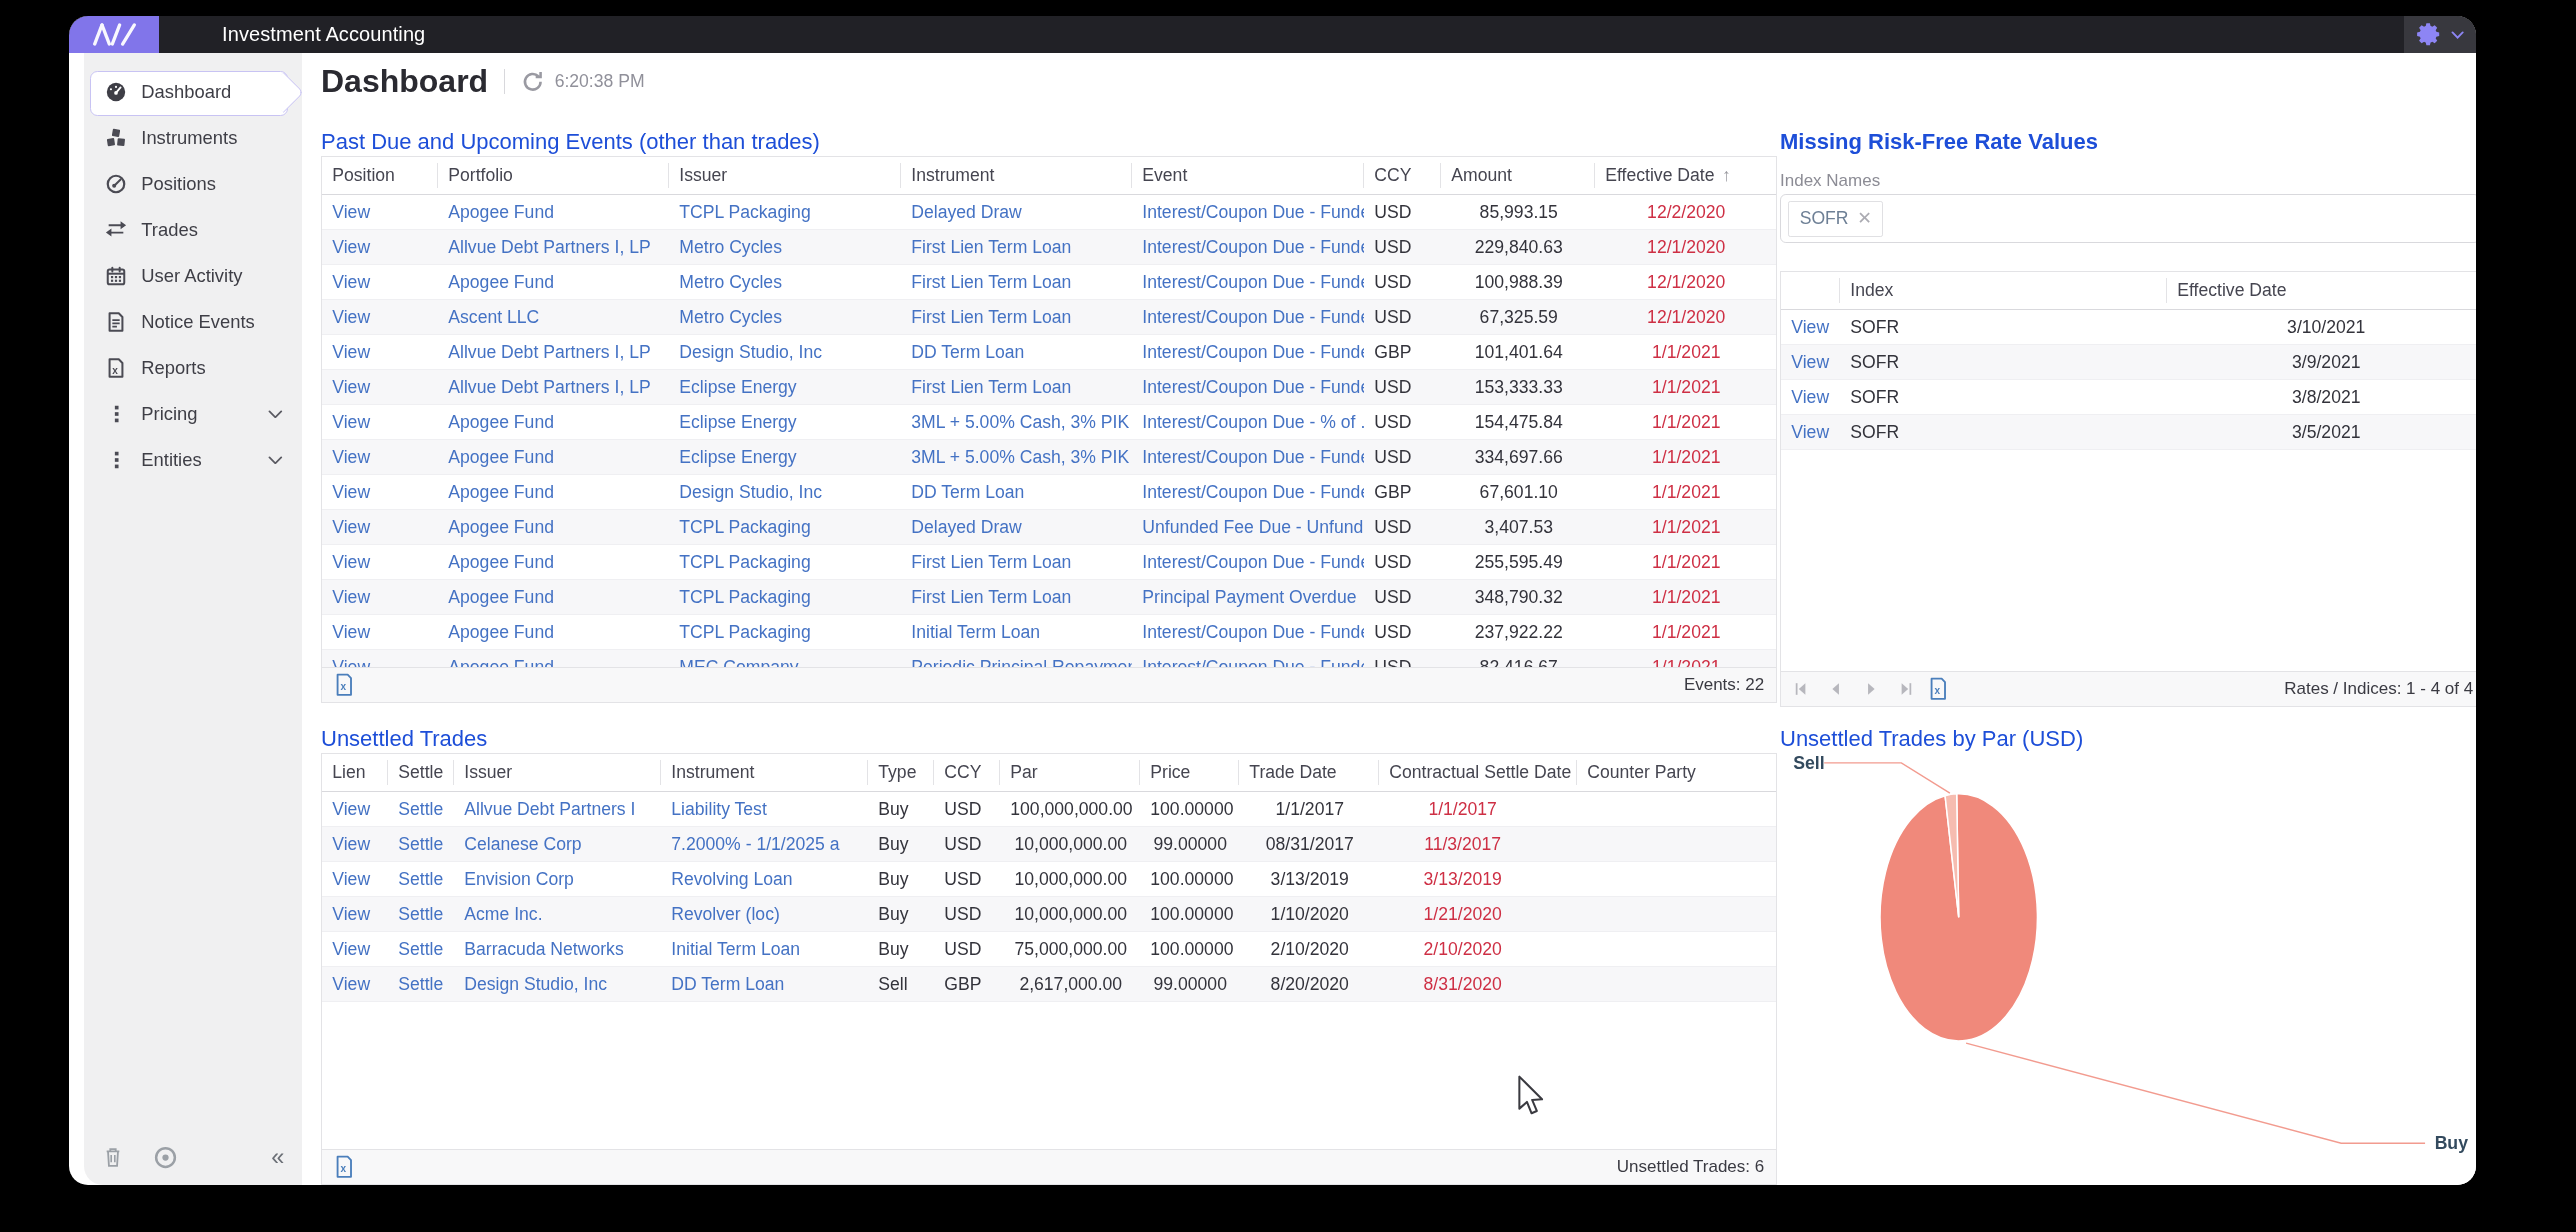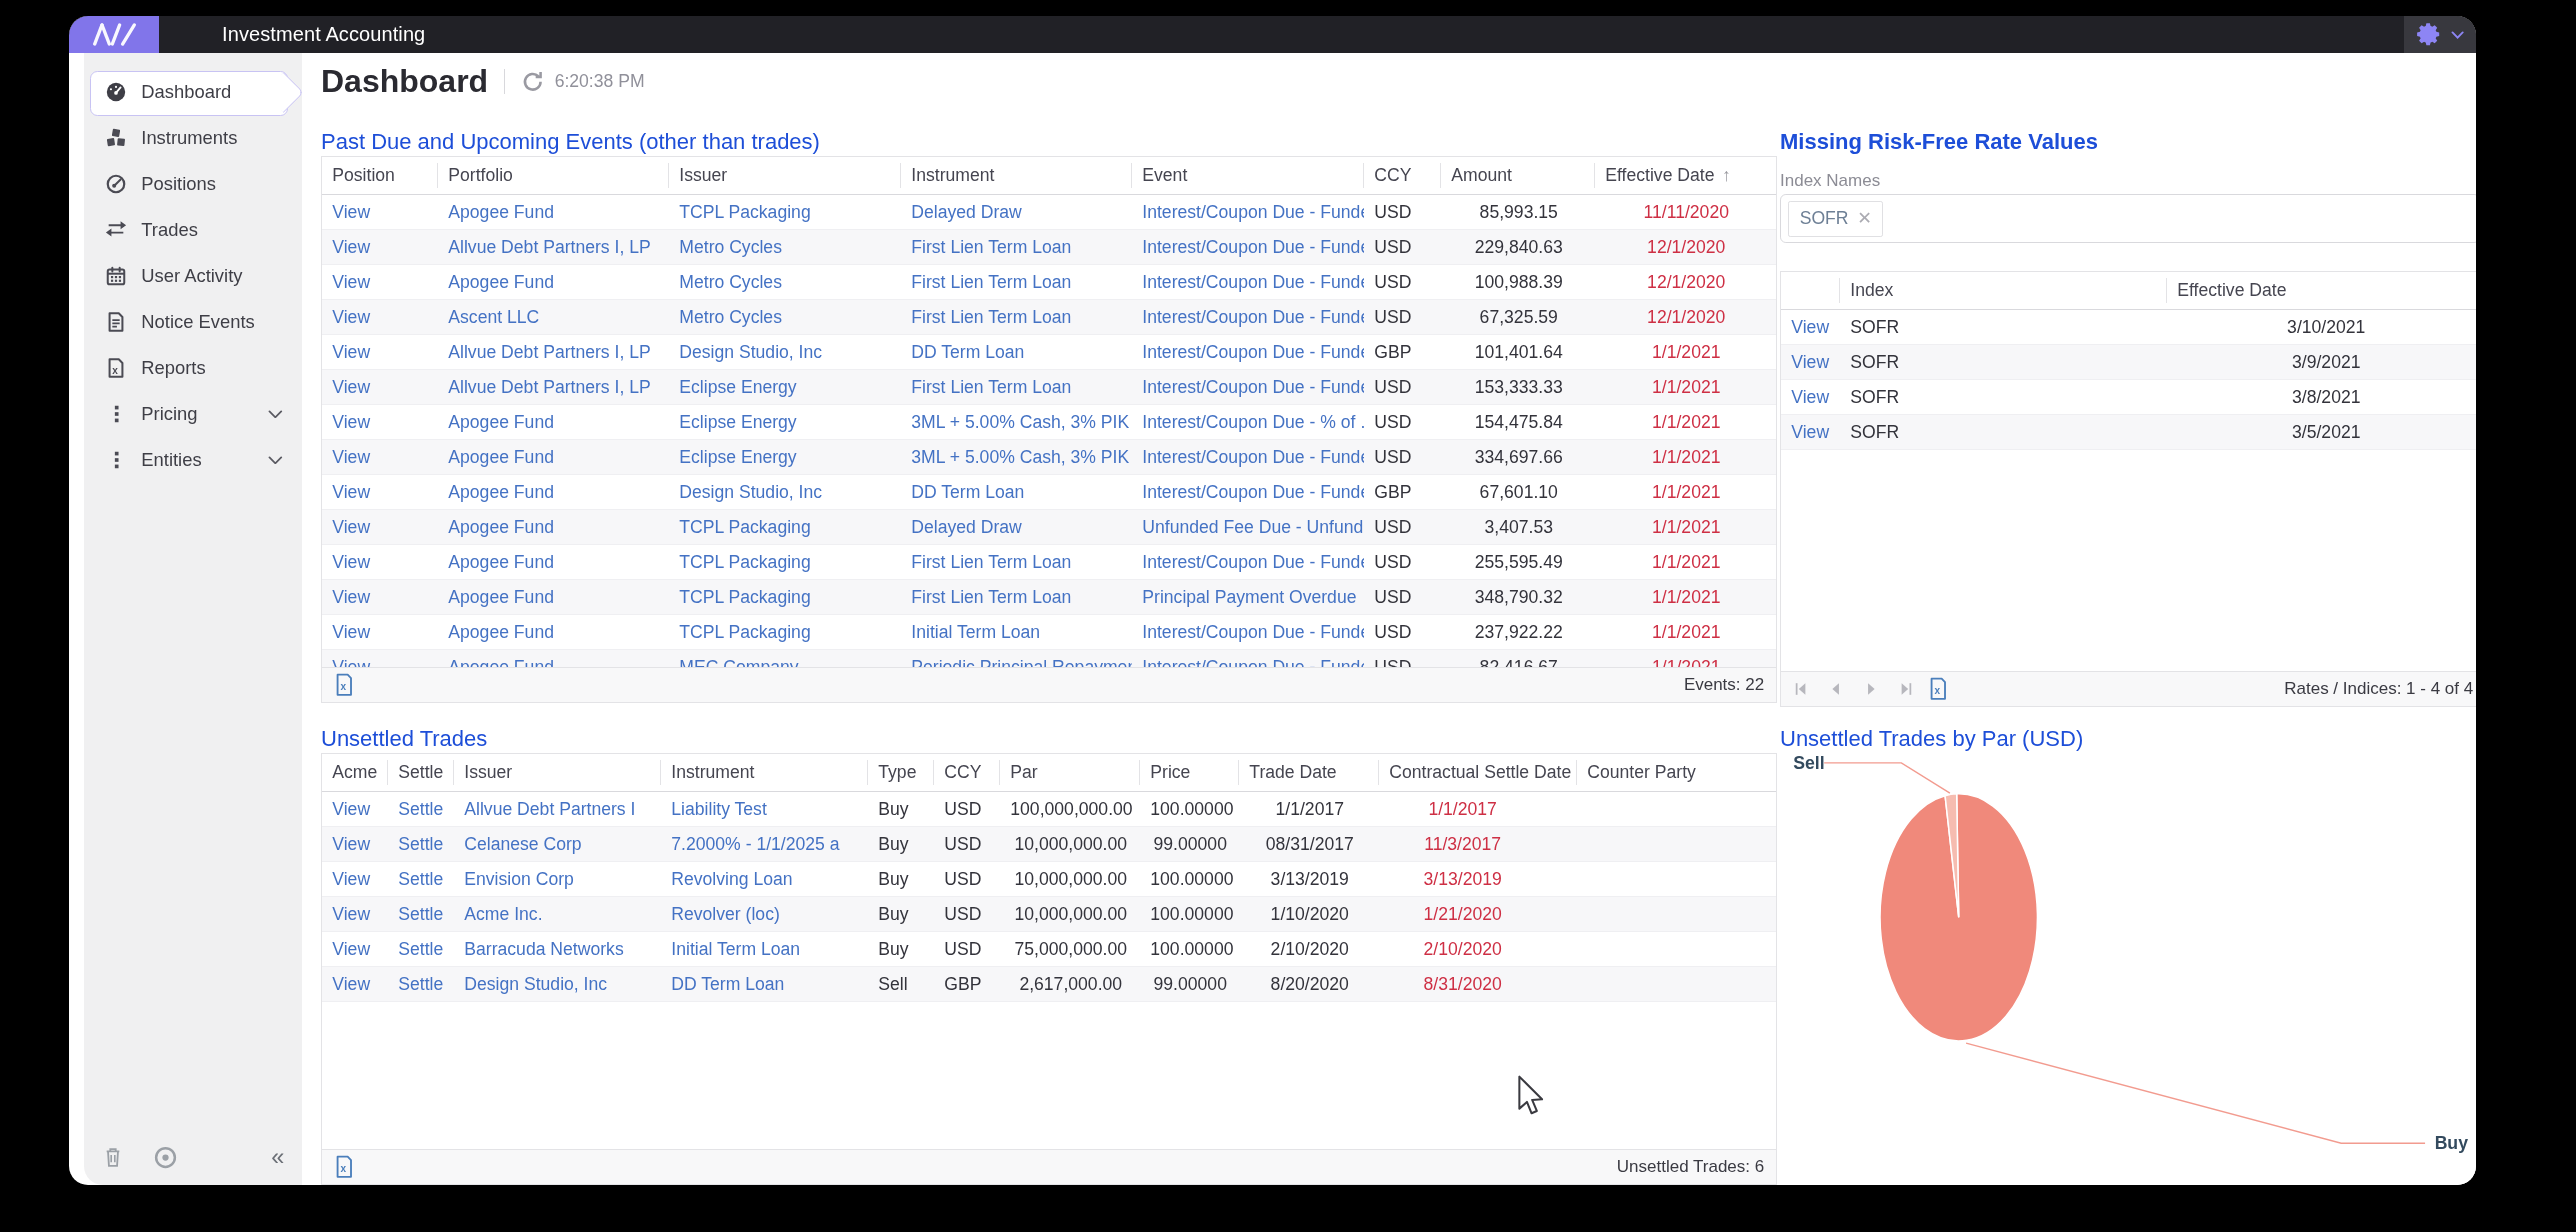--- a/index.html
+++ b/index.html
@@ -261,21 +261,21 @@
         </div>
         <div class="tbody">
   <div class="tr">
     <div class="td c0 lk">View</div>
     <div class="td c1 lk">Apogee Fund</div>
     <div class="td c2 lk">TCPL Packaging</div>
     <div class="td c3 lk">Delayed Draw</div>
     <div class="td c4 lk">Interest/Coupon Due - Funded</div>
     <div class="td c5">USD</div>
     <div class="td c6 num">85,993.15</div>
-    <div class="td c7 num red">11/11/2020</div>
+    <div class="td c7 num red">12/2/2020</div>
   </div>
 
   <div class="tr">
     <div class="td c0 lk">View</div>
     <div class="td c1 lk">Allvue Debt Partners I, LP</div>
     <div class="td c2 lk">Metro Cycles</div>
     <div class="td c3 lk">First Lien Term Loan</div>
     <div class="td c4 lk">Interest/Coupon Due - Funded</div>
     <div class="td c5">USD</div>
     <div class="td c6 num">229,840.63</div>
@@ -487,21 +487,21 @@
                 <text x="7.5" y="20" font-size="12" font-family="Liberation Sans,sans-serif" fill="#4A7EBB" font-weight="bold">x</text>
               </svg>
           </span>
           <span class="footer-count">Rates / Indices: 1 - 4 of 4</span>
         </div>
       </div>
 
       <div class="panel-title" style="left:19px;top:673px;">Unsettled Trades</div>
       <div class="grid tdm" style="left:19px;top:700px;width:1454px;height:430px;">
         <div class="thead">
-          <div class="th c0">Acme</div>
+          <div class="th c0">Lien</div>
           <div class="th c1">Settle</div>
           <div class="th c2">Issuer</div>
           <div class="th c3">Instrument</div>
           <div class="th c4">Type</div>
           <div class="th c5">CCY</div>
           <div class="th c6">Par</div>
           <div class="th c7">Price</div>
           <div class="th c8">Trade Date</div>
           <div class="th c9">Contractual Settle Date</div>
           <div class="th c10">Counter Party</div>

